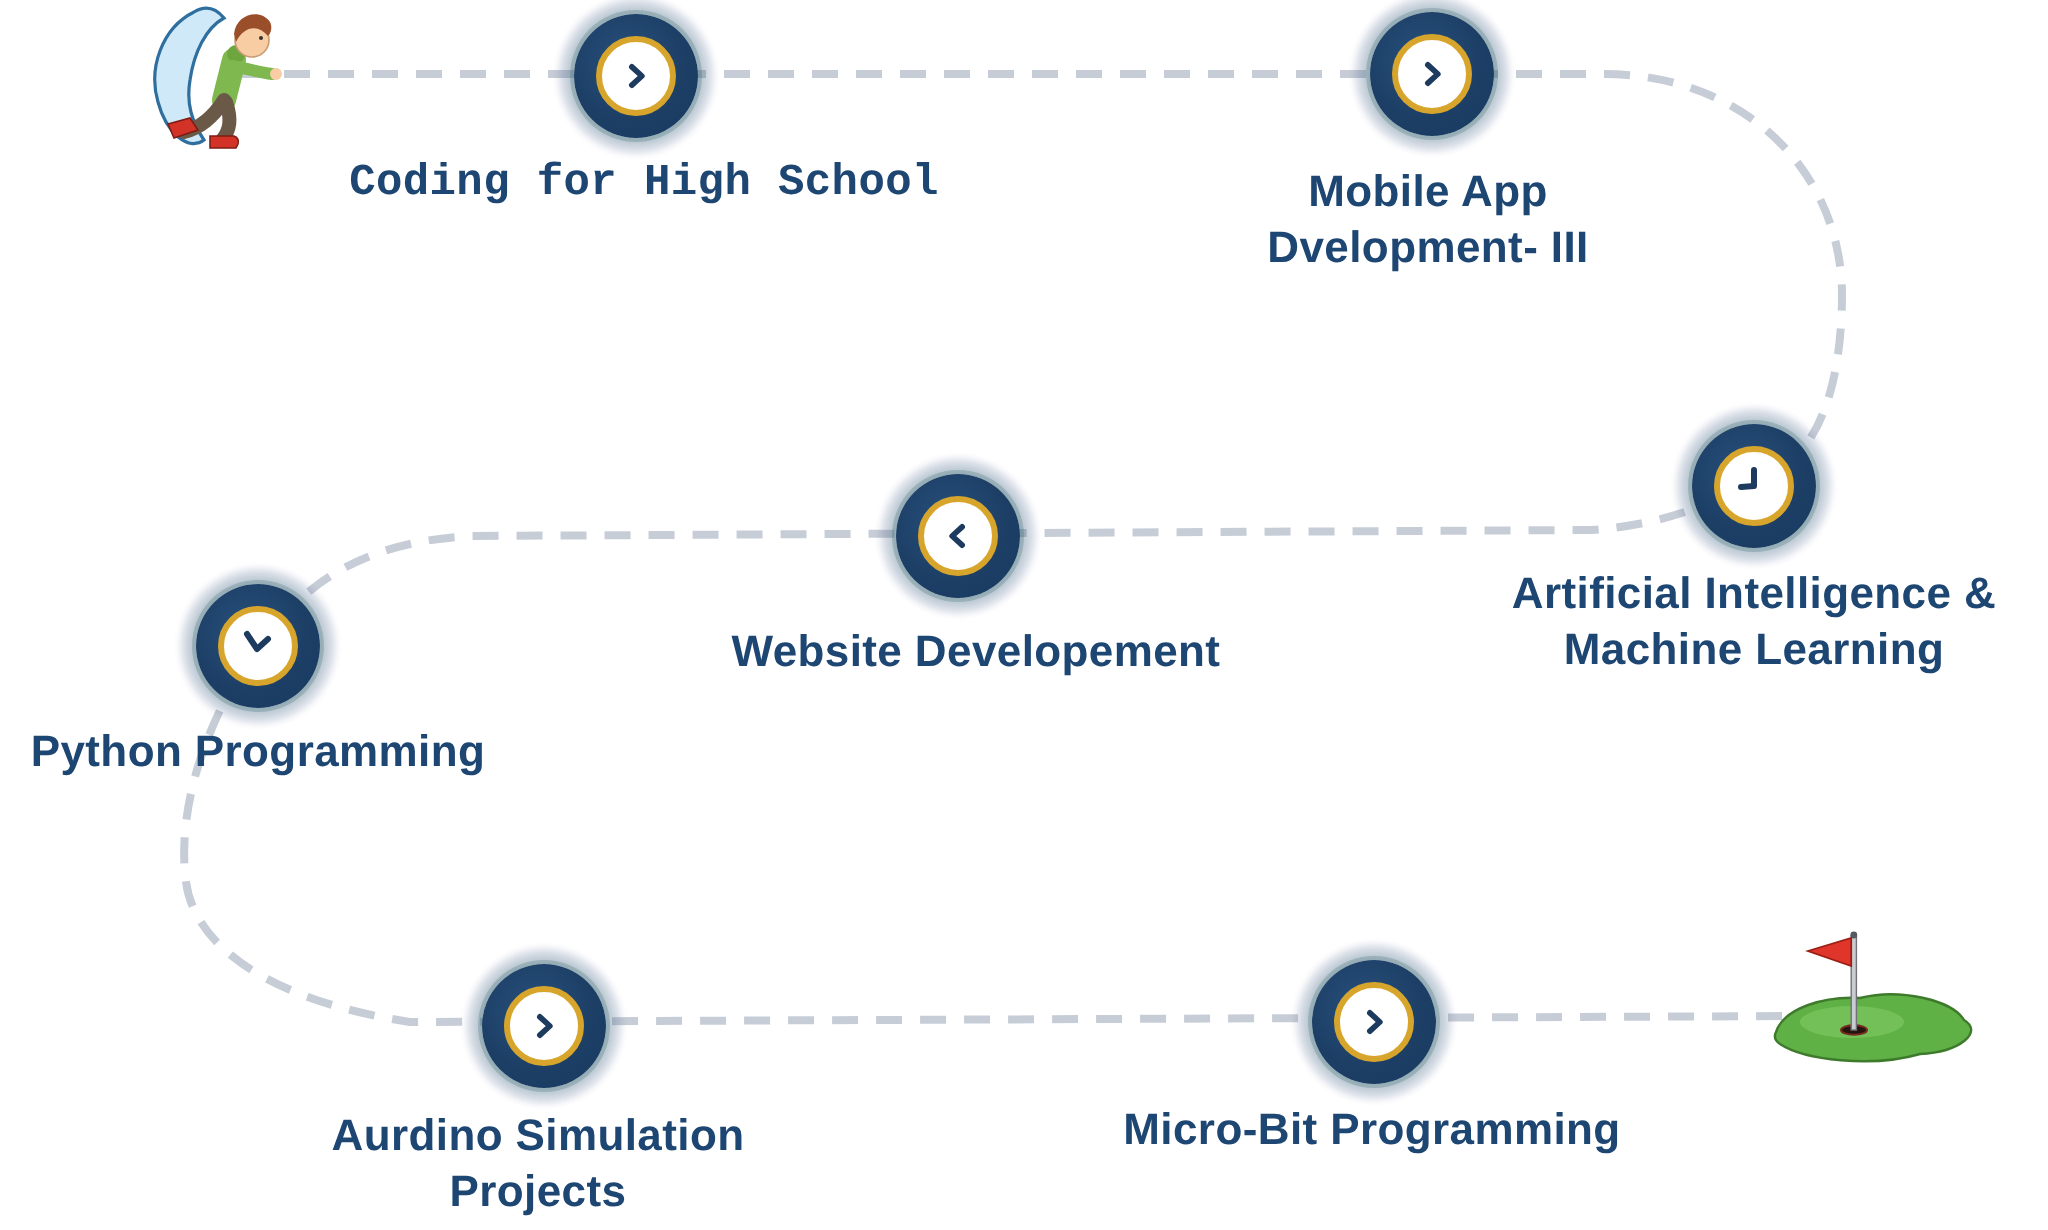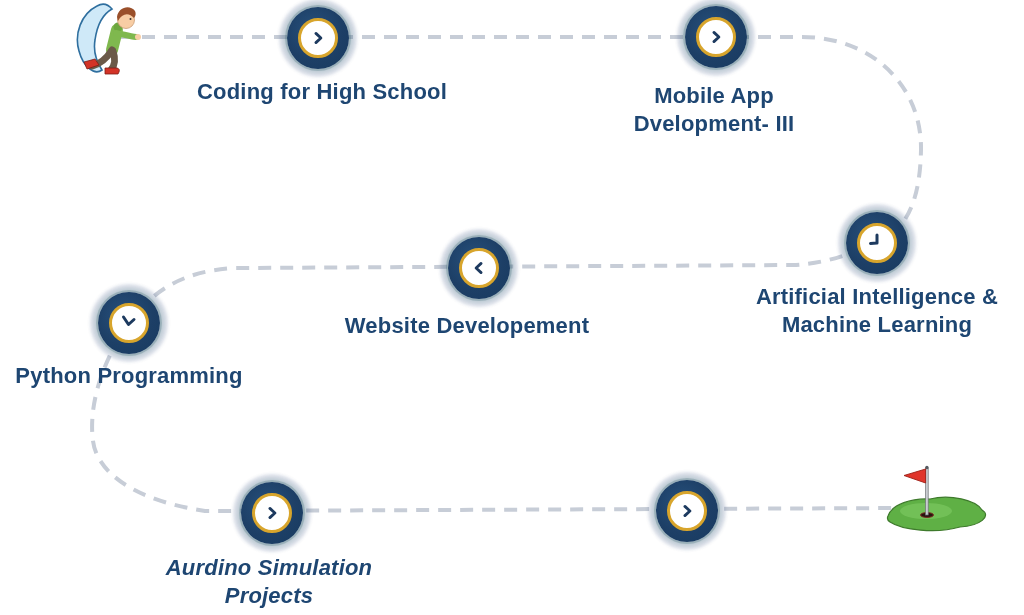--- a/index.html
+++ b/index.html
@@ -27,26 +27,26 @@
   .n3{left:846px;top:212px;}
   .n4{left:448px;top:237px;}
   .n5{left:98px;top:292px;}
   .n6{left:241px;top:482px;}
   .n7{left:656px;top:480px;}
 
   .label{
     position:absolute;z-index:3;text-align:center;color:#1e4672;
     font-weight:700;font-size:22px;line-height:1.28;letter-spacing:.2px;
   }
-  .l1{left:162px;top:78px;width:320px;}
+  .l1{left:162px;top:78px;width:320px;font-family:Liberation Mono, monospace;}
   .l2{left:609px;top:82px;width:210px;}
   .l3{left:727px;top:283px;width:300px;}
-  .l4{left:307px;top:312px;width:320px;}
+  .l4{left:328px;top:312px;width:320px;}
   .l5{left:-16px;top:362px;width:290px;}
-  .l6{left:144px;top:554px;width:250px;font-style:italic;}
+  .l6{left:144px;top:554px;width:250px;}
   .l7{left:526px;top:551px;width:320px;}
 </style>
 </head>
 <body>
 
 <div class="canvas">
 
   <svg class="path-svg" width="1024" height="615" viewBox="0 0 1024 615">
     <path d="M 120 37 H 802
              C 872 37 922 86 921 150
@@ -129,20 +129,21 @@
       </svg>
     </div>
   </div>
 
   <div class="label l1">Coding for High School</div>
   <div class="label l2">Mobile App Dvelopment- III</div>
   <div class="label l3">Artificial Intelligence &amp; Machine Learning</div>
   <div class="label l4">Website Developement</div>
   <div class="label l5">Python Programming</div>
   <div class="label l6">Aurdino Simulation Projects</div>
+  <div class="label l7">Micro-Bit Programming</div>
 
   <svg class="deco-svg golf" width="124" height="80" viewBox="0 0 120 80">
     <path d="M10 58 C14 46 34 40 52 41 C72 36 98 42 104 52 C114 58 102 68 82 69 C58 76 24 72 12 64 C9 62 9 60 10 58 Z" fill="#5fb045" stroke="#3e7a2c" stroke-width="1.2"></path>
     <ellipse cx="48" cy="53" rx="26" ry="8" fill="#76c35b" opacity="0.85"></ellipse>
     <ellipse cx="49" cy="57" rx="6.5" ry="2.4" fill="#26150f" stroke="#7a2a20" stroke-width="1"></ellipse>
     <rect x="47.6" y="10" width="2.6" height="47" fill="#c9ccd1" stroke="#6e7276" stroke-width="0.7"></rect>
     <circle cx="48.9" cy="9.5" r="1.7" fill="#555a60"></circle>
     <path d="M47.6 11 L47.6 25 L26 17.5 Z" fill="#e0352b" stroke="#9c1f16" stroke-width="0.9"></path>
   </svg>
 

